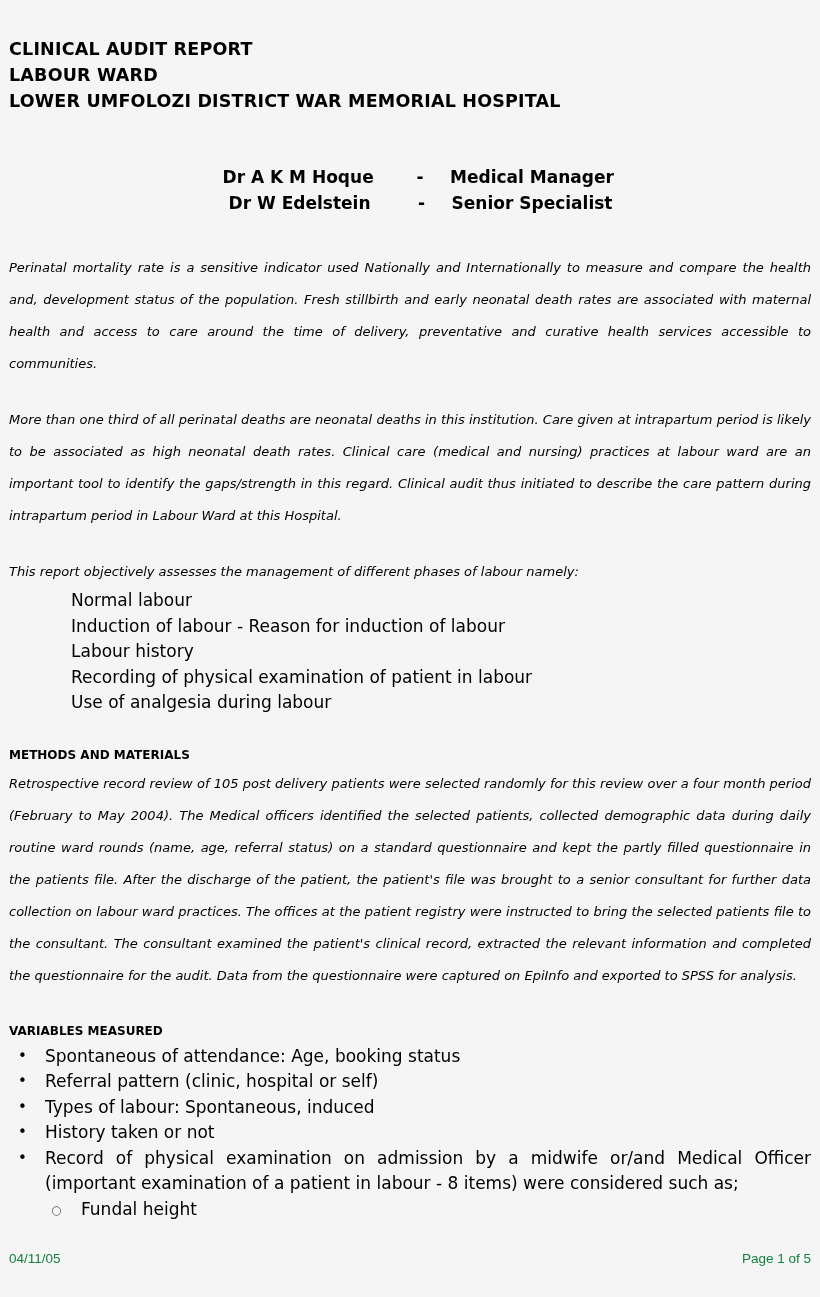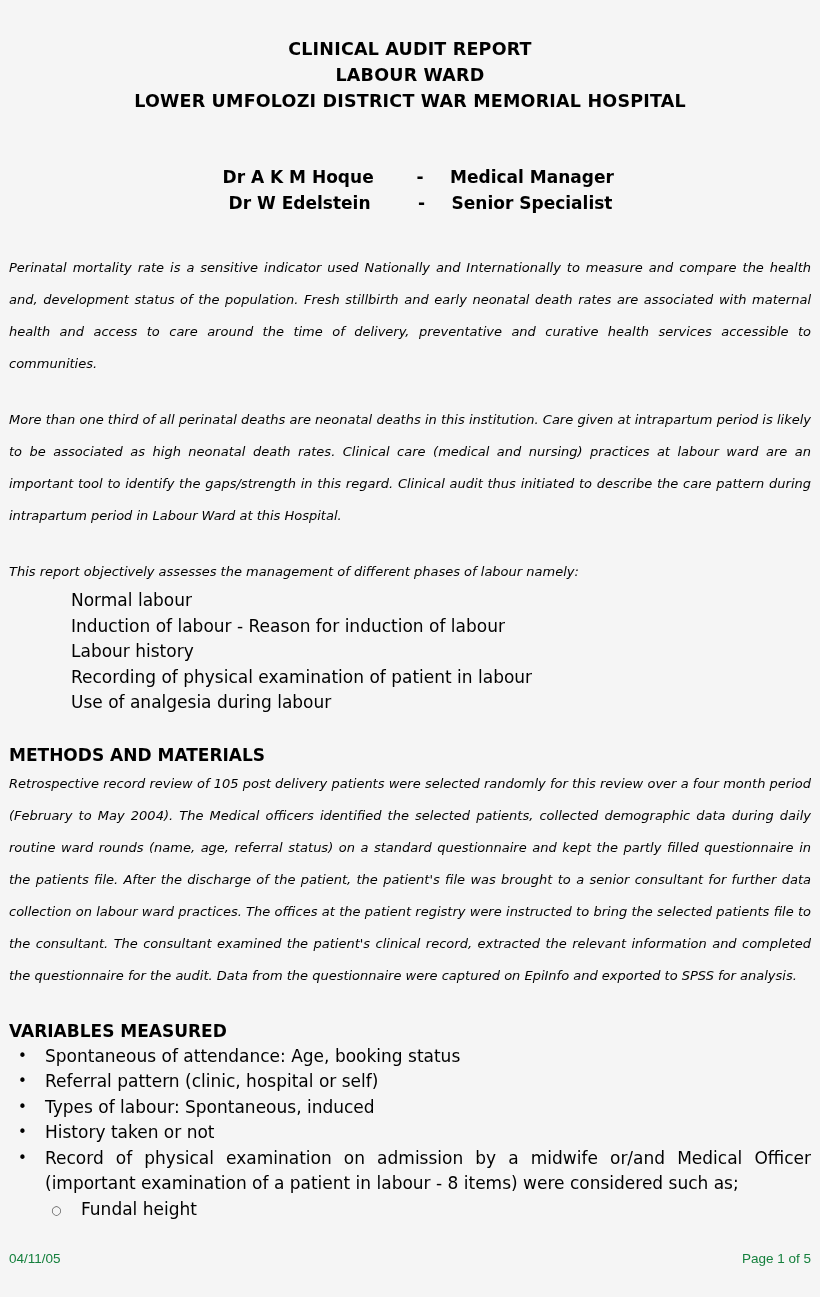--- a/index.html
+++ b/index.html
@@ -26,21 +26,21 @@
 
   .content {
     position: absolute;
     left: 9px;
     top: 0;
     width: 802px;
   }
 
   
   .title-block {
-    text-align: center;
+    text-align: left;
     padding-top: 36px;
   }
   .title-line {
     font-weight: bold;
     font-size: 17.5px;
     line-height: 26px;
     letter-spacing: 0.2px;
     white-space: nowrap;
   }
 
@@ -91,21 +91,21 @@
   }
   .phase-list li {
     font-size: 17px;
     line-height: 25.5px;
     padding-left: 62px;
   }
 
   
   .section-heading {
     font-weight: bold;
-    font-size: 17px;
+    font-size: 12px;
     line-height: 26px;
     margin-top: 26px;
   }
 
   
   .bullet-list {
     margin: 0;
     padding: 0;
     list-style: none;
   }

